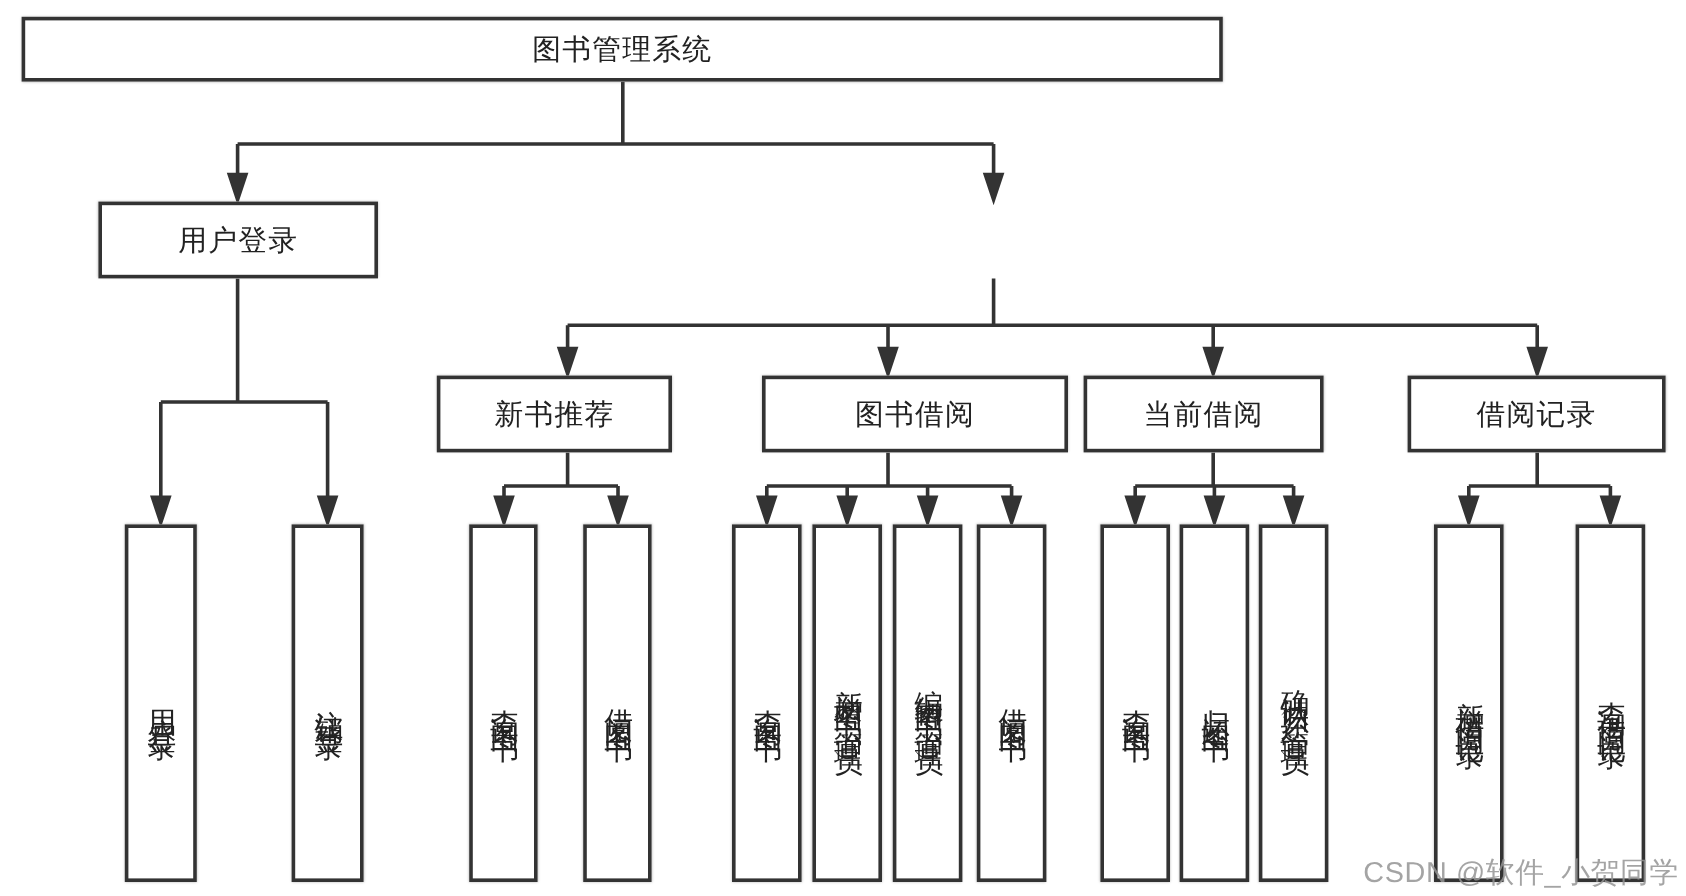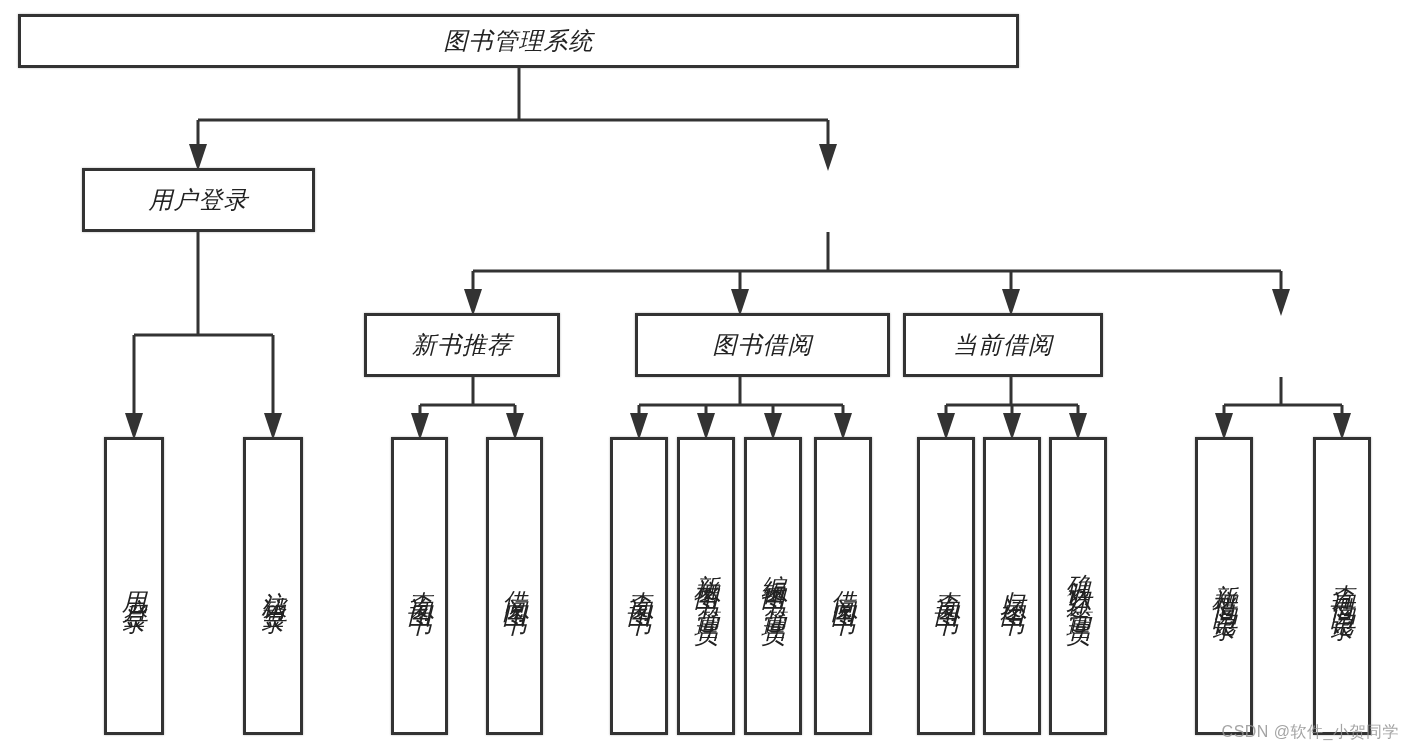--- a/index.html
+++ b/index.html
@@ -29,42 +29,41 @@
     background: #ffffff;
     color: #222222;
     display: flex;
     align-items: center;
     justify-content: center;
     font-size: 24px;
     letter-spacing: 1px;
     box-shadow: 0 0 2px rgba(90,90,90,0.45);
     white-space: nowrap;
     text-align: center;
-    font-style: italic;
   }
   .hbox { height: 64px; top: 313px; }
   .lvl2 { height: 64px; top: 168px; }
   .rootbox {
     left: 18px; top: 14px; width: 1001px; height: 54px;
   }
   .vbox {
     top: 437px;
     height: 298px;
     writing-mode: vertical-rl;
     text-orientation: mixed;
     font-size: 24px;
     letter-spacing: 7px;
     line-height: 1;
     white-space: nowrap;
   }
   #watermark {
     position: absolute;
     right: 6px;
     bottom: 4px;
-    font-size: 16px;
+    font-size: 24px;
     letter-spacing: 0.5px;
     color: rgba(148,148,148,0.85);
     z-index: 10;
   }
 </style>
 </head>
 <body>
 
 <div id="canvas">
 
@@ -99,20 +98,21 @@
       M1333 413 L1351 413 L1342 440 Z"></path>
   </svg>
 
   <div class="box rootbox">图书管理系统</div>
 
   <div class="box lvl2" style="left:82px;width:233px;">用户登录</div>
 
   <div class="box hbox" style="left:364px;width:196px;">新书推荐</div>
   <div class="box hbox" style="left:635px;width:255px;">图书借阅</div>
   <div class="box hbox" style="left:903px;width:200px;">当前借阅</div>
+  <div class="box hbox" style="left:1173px;width:215px;">借阅记录</div>
 
   <div class="box vbox" style="left:104px;width:60px;">用户登录</div>
   <div class="box vbox" style="left:243px;width:60px;">注销登录</div>
 
   <div class="box vbox" style="left:391px;width:57px;">查询图书</div>
   <div class="box vbox" style="left:486px;width:57px;">借阅图书</div>
 
   <div class="box vbox" style="left:610px;width:58px;">查询图书</div>
   <div class="box vbox" style="left:677px;width:58px;">新增图书（管理员）</div>
   <div class="box vbox" style="left:744px;width:58px;">编辑图书（管理员）</div>

